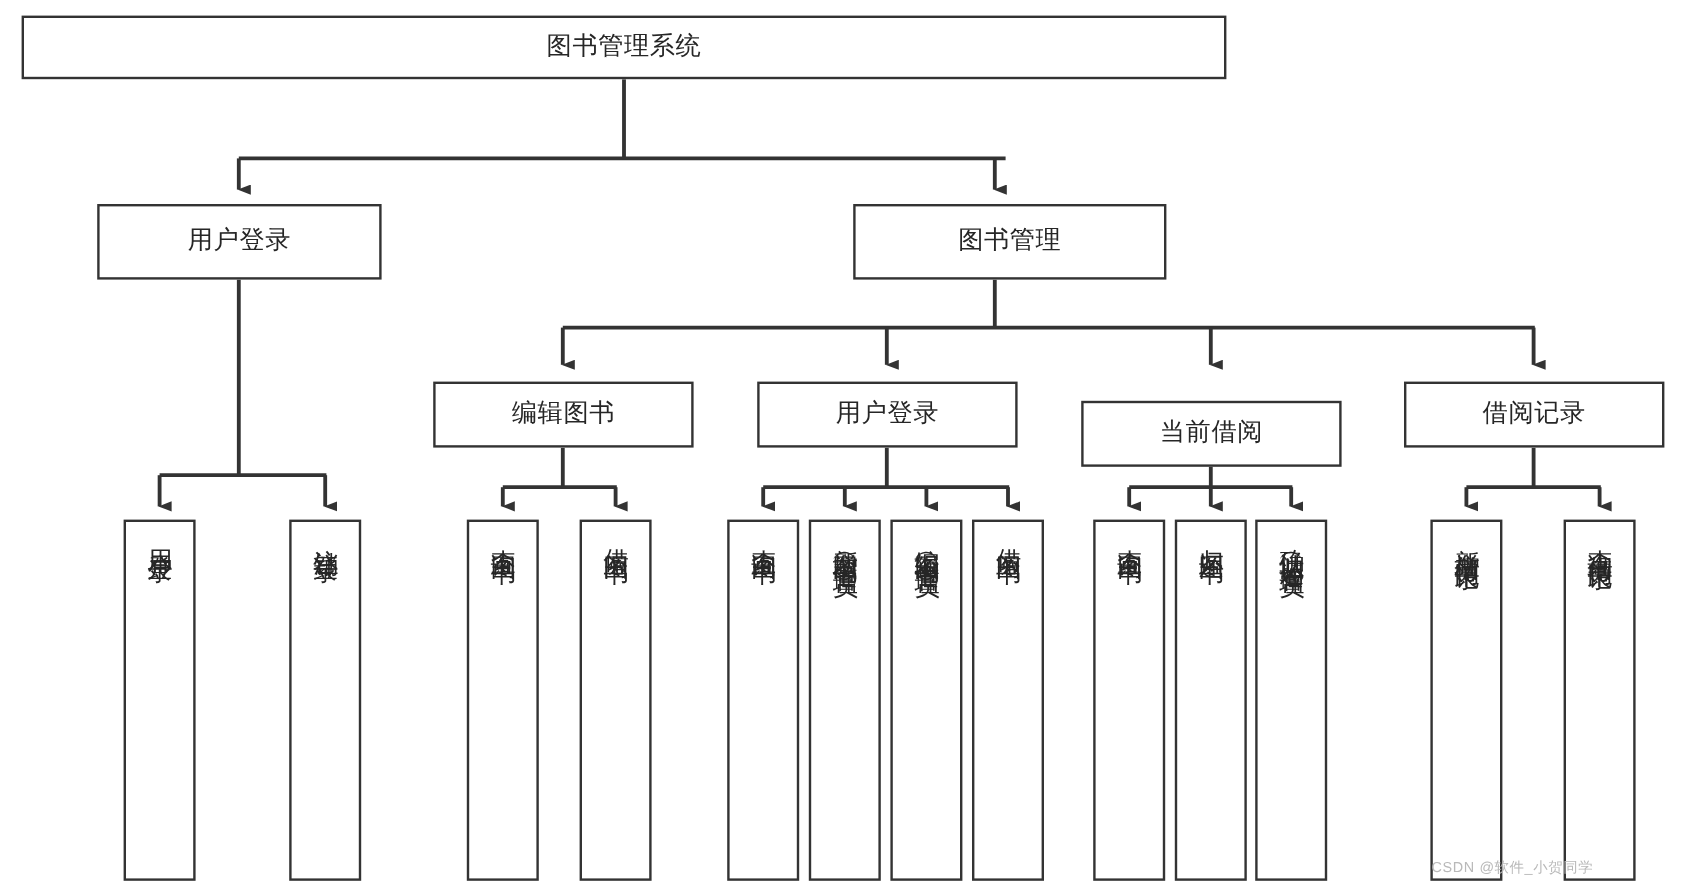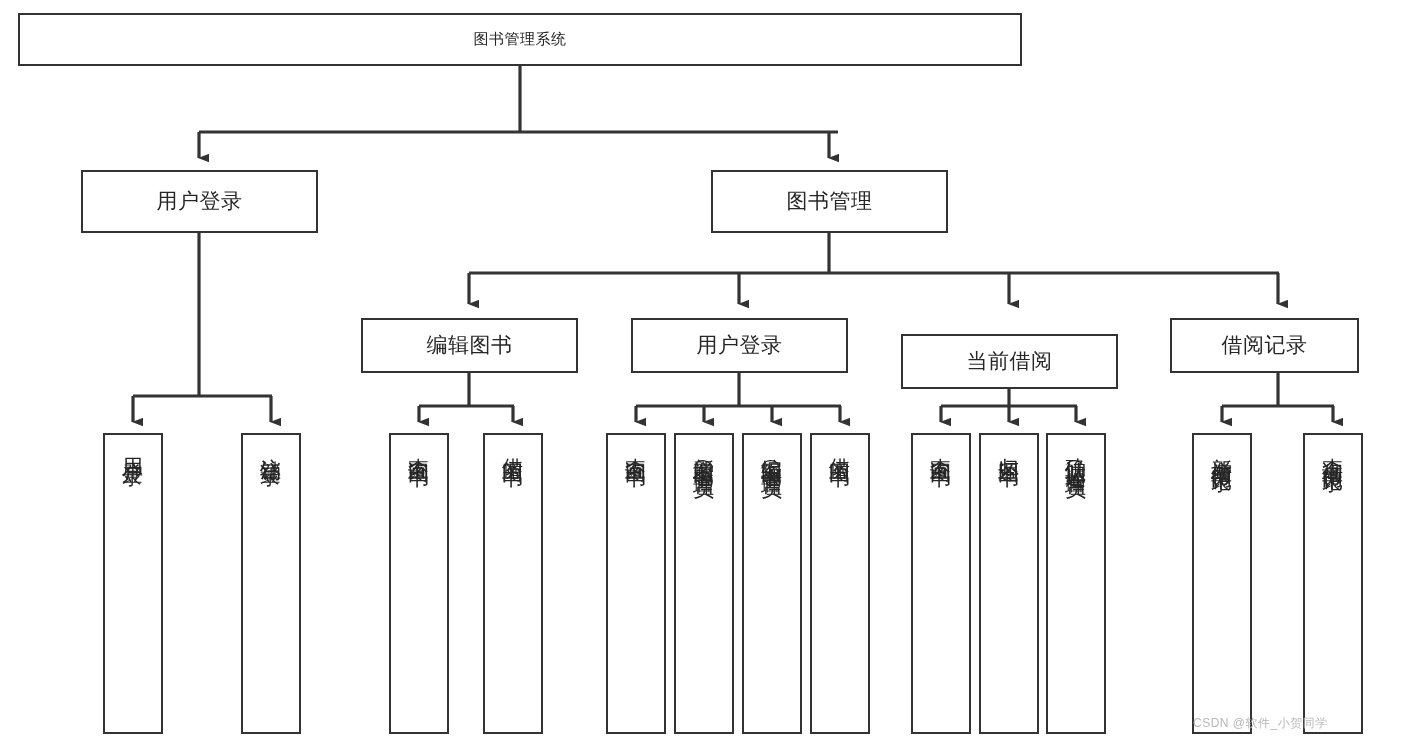--- a/index.html
+++ b/index.html
@@ -41,21 +41,21 @@
     text-align: center;
     line-height: 1.26;
     white-space: nowrap;
   }
   
   .node.horiz .lbl {
     font-size: 21px;
     letter-spacing: 0.5px;
   }
   .node.root .lbl {
-    font-size: 15px;
+    font-size: 21px;
   }
   
   .node.vert {
     align-items: flex-start;
     justify-content: center;
     padding-top: 6px;
   }
   .node.vert .lbl {
     writing-mode: vertical-rl;
     text-orientation: upright;
@@ -129,37 +129,37 @@
   </svg>
 
   <div class="node root horiz" style="left:18px; top:13px; width:1004px; height:53px;">
     <span class="lbl">图书管理系统</span>
   </div>
 
   <div class="node horiz" style="left:81px; top:170px; width:237px; height:63px;">
     <span class="lbl">用户登录</span>
   </div>
 
-  <div class="node horiz" style="left:711px; top:170px; width:237px; height:63px;">
+  <div class="node horiz" style="left:711px; top:170px; width:261px; height:63px;">
     <span class="lbl">图书管理</span>
   </div>
 
   <div class="node horiz" style="left:361px; top:318px; width:217px; height:55px;">
     <span class="lbl">编辑图书</span>
   </div>
 
   <div class="node horiz" style="left:631px; top:318px; width:217px; height:55px;">
     <span class="lbl">用户登录</span>
   </div>
 
   <div class="node horiz" style="left:901px; top:334px; width:217px; height:55px;">
     <span class="lbl">当前借阅</span>
   </div>
 
-  <div class="node horiz" style="left:1170px; top:318px; width:189px; height:55px;">
+  <div class="node horiz" style="left:1170px; top:318px; width:217px; height:55px;">
     <span class="lbl">借阅记录</span>
   </div>
 
   <div class="node vert" style="left:103px; top:433px; width:60px; height:301px;">
     <span class="lbl">用户登录</span>
   </div>
   <div class="node vert" style="left:241px; top:433px; width:60px; height:301px;">
     <span class="lbl">注销登录</span>
   </div>
 

